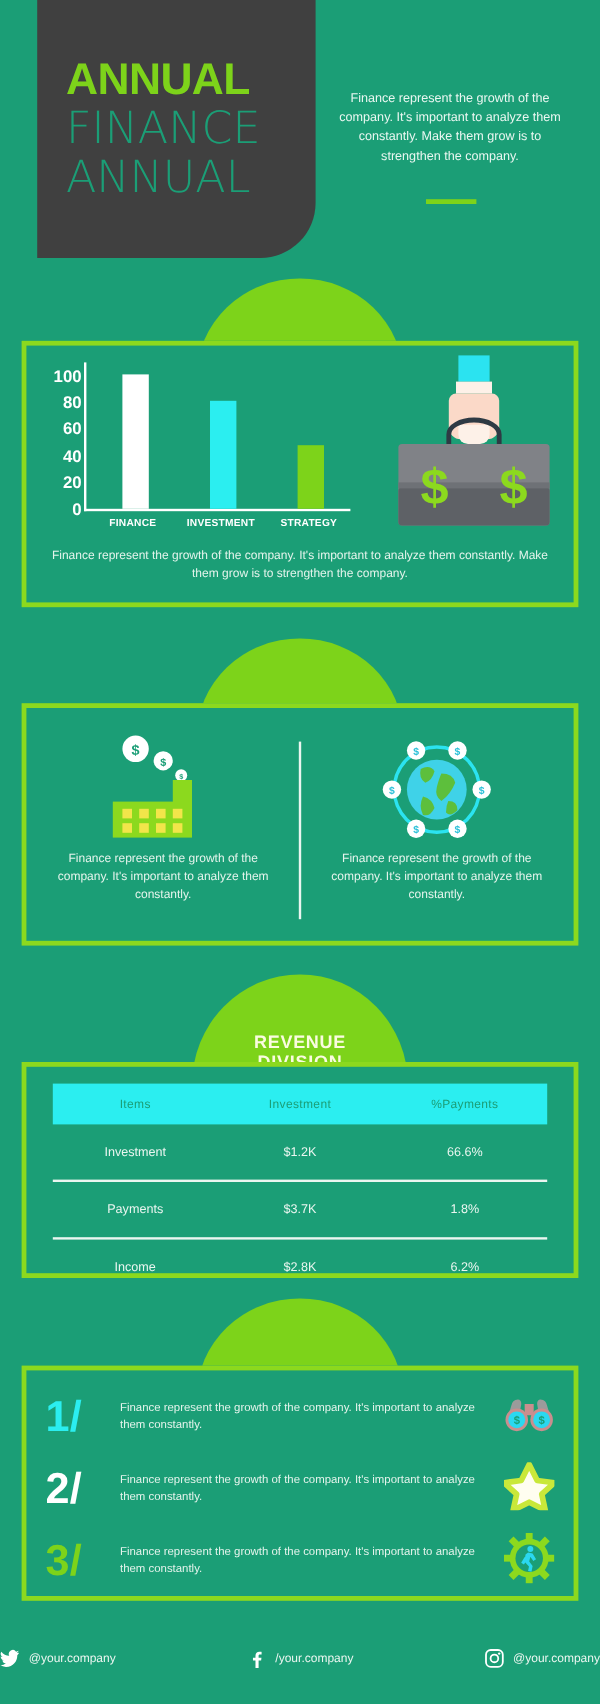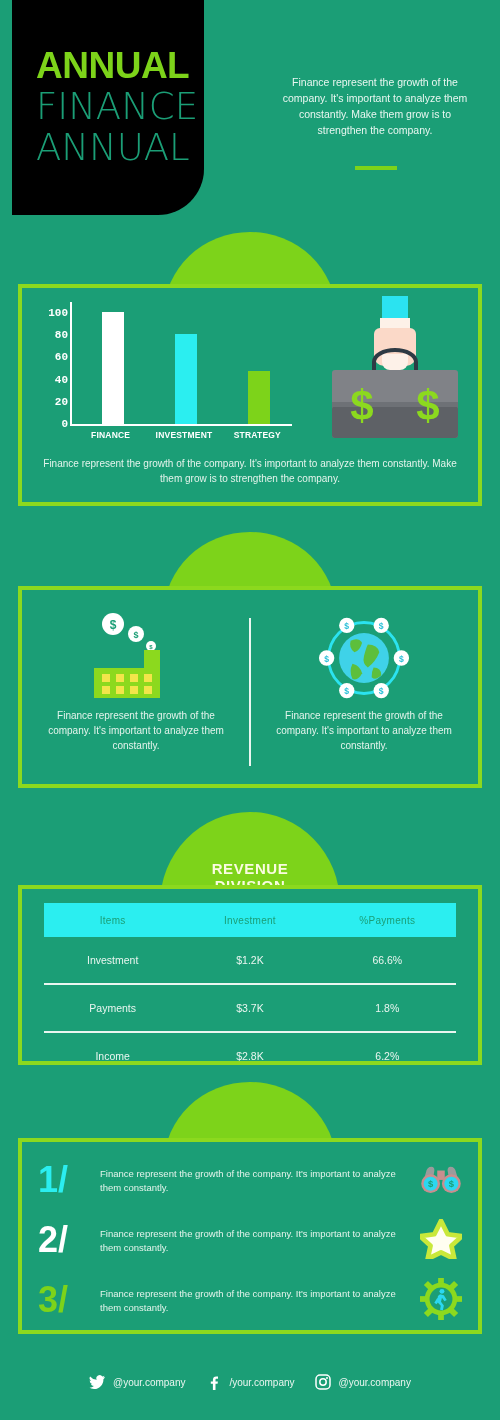--- a/index.html
+++ b/index.html
@@ -7,22 +7,22 @@
     width: 500px; height: 1420px;
     background: #1B9E76;
     font-family: "Liberation Sans", sans-serif;
     overflow: hidden;
   }
   .page { position: relative; width: 500px; height: 1420px; background: #1B9E76; }
 
   
   .header { position: relative; height: 230px; }
   .title-card {
-    position: absolute; left: 12px; top: 0; width: 192px; height: 215px;
-    background: #000000; border-bottom-right-radius: 46px;
+    position: absolute; left: 31px; top: 0; width: 232px; height: 215px;
+    background: #404040; border-bottom-right-radius: 46px;
   }
   .title-inner { position: absolute; left: 24px; top: 46px; }
   .t-annual {
     font-size: 37px; font-weight: bold; color: #7DD31A;
     letter-spacing: -0.5px; line-height: 40px;
   }
   .t-finance, .t-report {
     font-size: 37px; font-weight: 300; color: #1B9E76;
     letter-spacing: 0px; line-height: 41px; font-family: "DejaVu Sans", sans-serif;
   }
@@ -52,22 +52,22 @@
     border: 4px solid #8CD91E; background: #1B9E76;
   }
 
   
   .sec-overview { position: absolute; left: 0; right: 0; top: 232px; height: 290px; }
   .sec-overview .arch { top: 0; }
   .card-overview { top: 52px; height: 222px; }
   .chart { position: absolute; left: 22px; top: 14px; width: 250px; height: 150px; }
   .y-axis-labels { position: absolute; left: 0; top: 0; width: 24px; height: 122px; }
   .y-lab {
-    position: absolute; right: 0; color: #FFFFFF; font-size: 11px;
-    font-weight: bold; transform: translateY(-50%); font-family: Liberation Mono, monospace;
+    position: absolute; right: 0; color: #FFFFFF; font-size: 14px;
+    font-weight: bold; transform: translateY(-50%);
   }
   .axis-v { position: absolute; left: 26px; top: 0px; width: 2px; height: 124px; background: #FFFFFF; }
   .axis-h { position: absolute; left: 26px; top: 122px; width: 222px; height: 2px; background: #FFFFFF; }
   .bars { position: absolute; left: 28px; top: 0; width: 220px; height: 122px; }
   .bar { position: absolute; bottom: 0; width: 22px; }
   .bar-labels { position: absolute; left: 26px; top: 128px; width: 222px; height: 14px; }
   .bar-lab {
     position: absolute; color: #FFFFFF; font-size: 8.5px;
     font-weight: bold; letter-spacing: 0.2px; transform: translateX(-50%);
     white-space: nowrap;
@@ -125,21 +125,21 @@
   .goal-text {
     position: absolute; left: 62px; right: 62px; top: 50%;
     transform: translateY(-50%); color: #E4F4EC;
     font-size: 9.5px; line-height: 14px;
   }
   .goal-icon { position: absolute; right: 6px; top: 50%; transform: translateY(-50%); }
 
   
   .footer {
     position: absolute; left: 0; right: 0; top: 1362px; height: 40px;
-    display: flex; align-items: center; justify-content: center; gap: 20px;
+    display: flex; align-items: center; justify-content: space-between; gap: 20px;
   }
   .social { display: flex; align-items: center; gap: 8px; }
   .social span.handle { color: #EAF6F0; font-size: 10px; }
   .social .ic { width: 16px; height: 16px; display: block; }
 </style>
 </head>
 <body>
 
 <div class="page">
 

